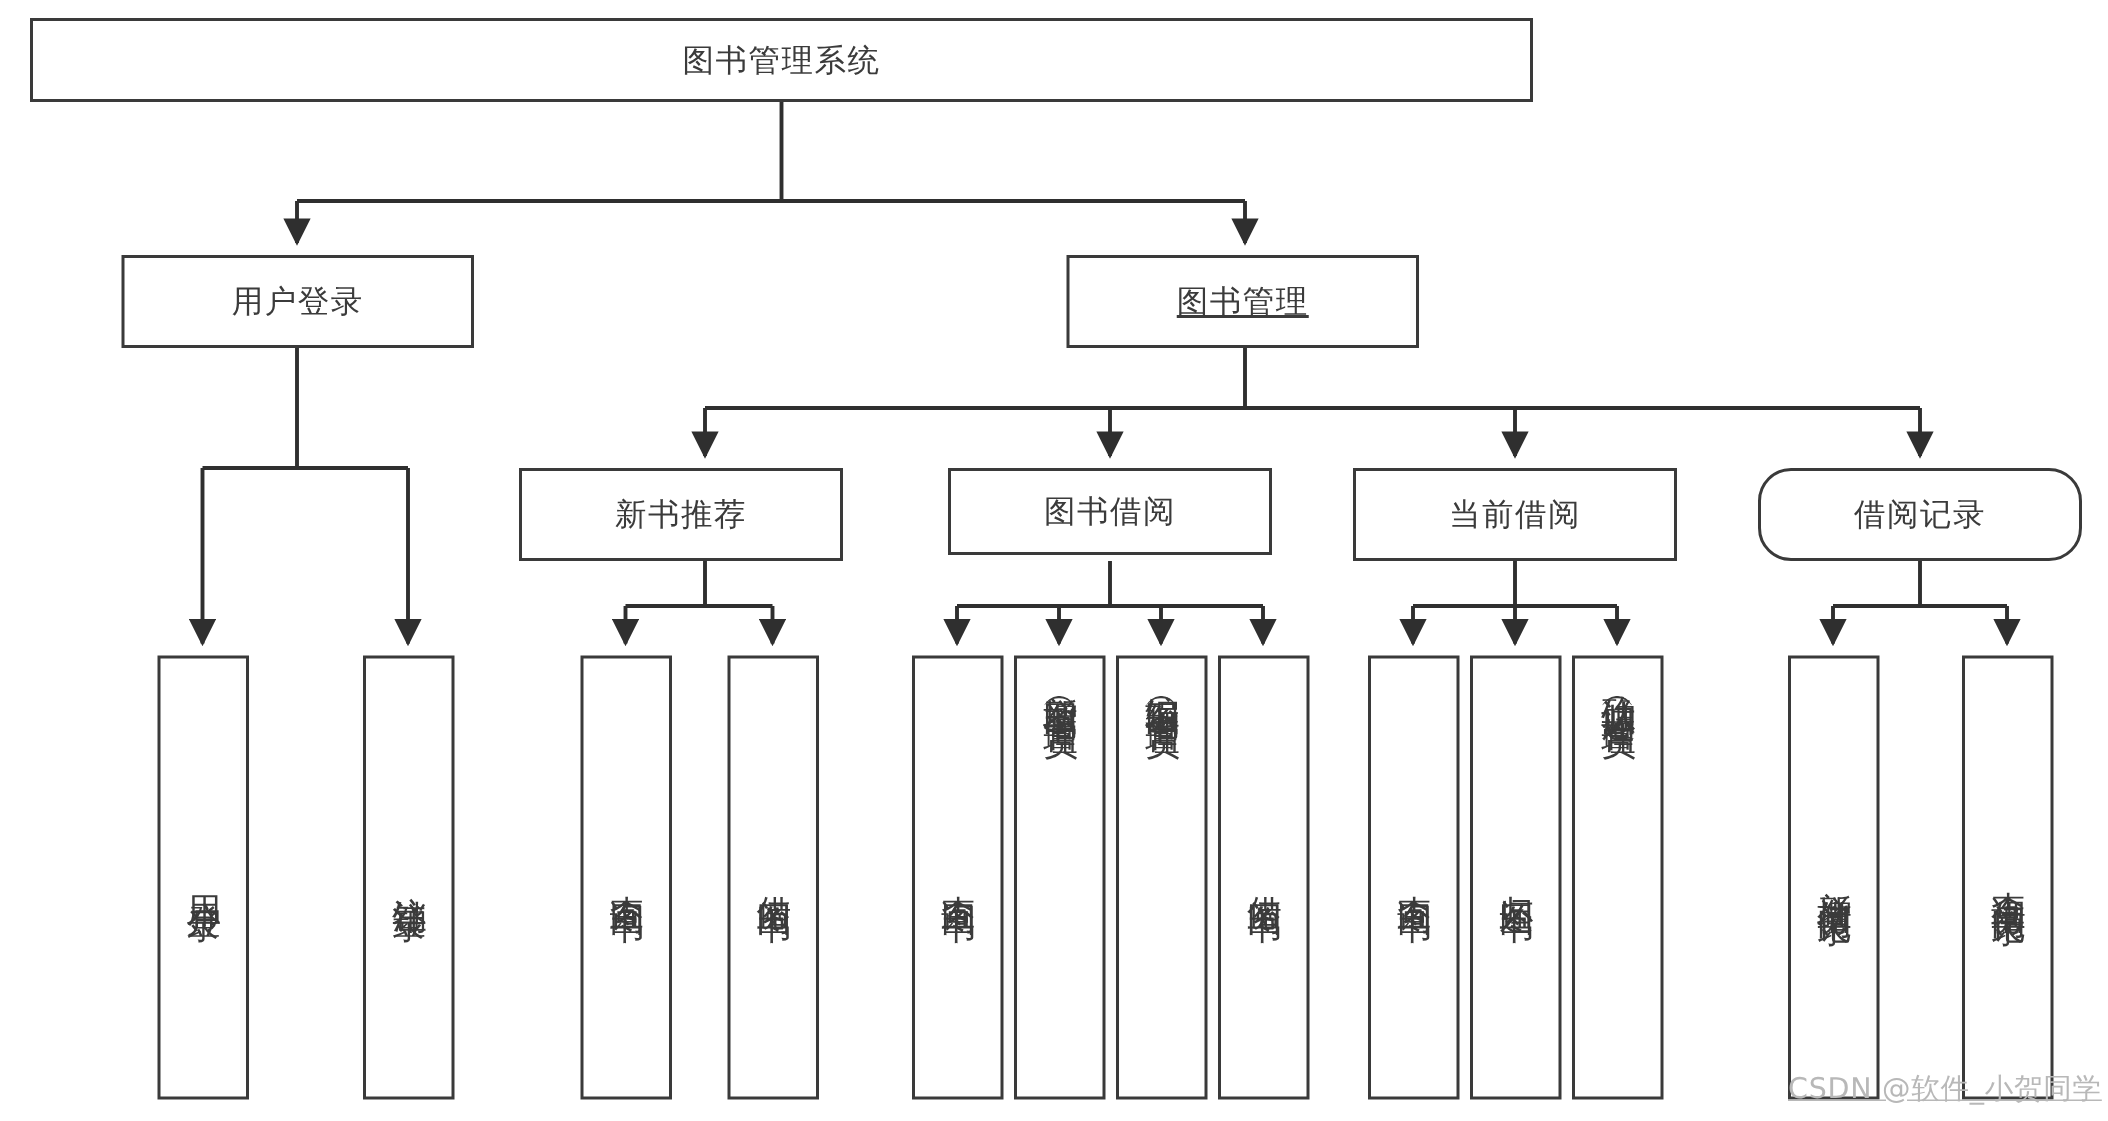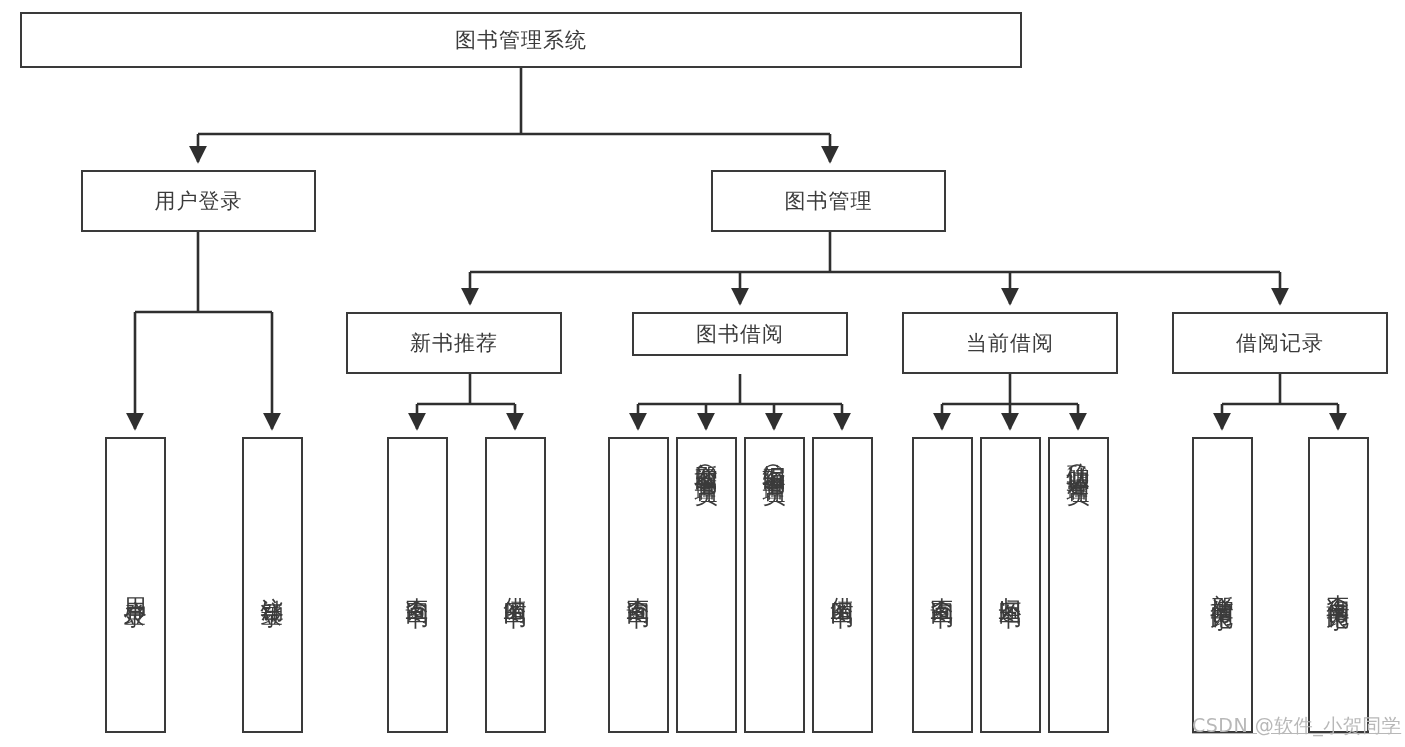--- a/index.html
+++ b/index.html
@@ -135,37 +135,37 @@
   </svg>
 
   <div class="node root" style="left:20px; top:12px; width:1002px; height:56px;">
     <span class="label">图书管理系统</span>
   </div>
 
   <div class="node" style="left:81px; top:170px; width:235px; height:62px;">
     <span class="label">用户登录</span>
   </div>
 
-  <div class="node" style="left:711px; top:170px; width:235px; height:62px;">
+  <div class="node" style="left:711px; top:170px; width:235px; height:62px;text-decoration:underline;">
     <span class="label">图书管理</span>
   </div>
 
   <div class="node" style="left:346px; top:312px; width:216px; height:62px;">
     <span class="label">新书推荐</span>
   </div>
 
-  <div class="node" style="left:632px; top:312px; width:216px; height:44px;">
+  <div class="node" style="left:632px; top:312px; width:216px; height:58px;">
     <span class="label">图书借阅</span>
   </div>
 
   <div class="node" style="left:902px; top:312px; width:216px; height:62px;">
     <span class="label">当前借阅</span>
   </div>
 
-  <div class="node" style="left:1172px; top:312px; width:216px; height:62px;">
+  <div class="node" style="left:1172px; top:312px; width:216px; height:62px;border-radius:22px;">
     <span class="label">借阅记录</span>
   </div>
 
   <div class="leaf center" style="left:105px; top:437px; width:61px; height:296px;">
     <span class="vlabel">用户登录</span>
   </div>
 
   <div class="leaf center" style="left:242px; top:437px; width:61px; height:296px;">
     <span class="vlabel">注销登录</span>
   </div>

